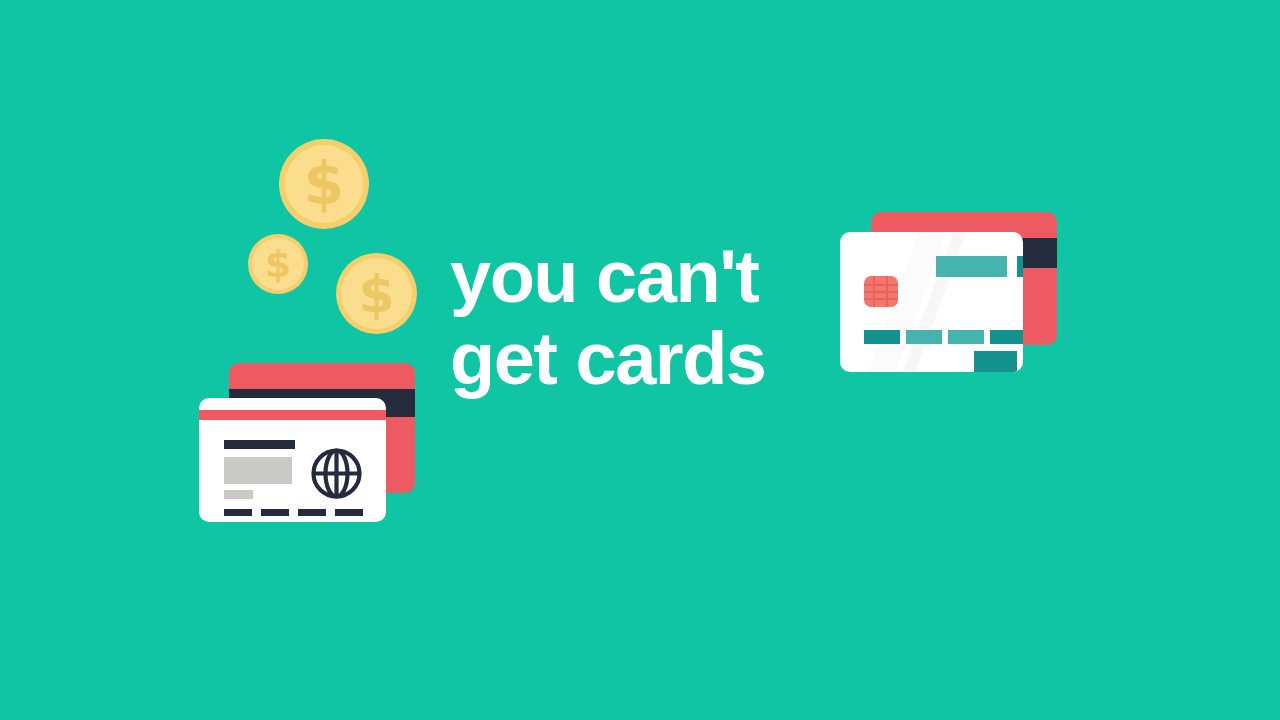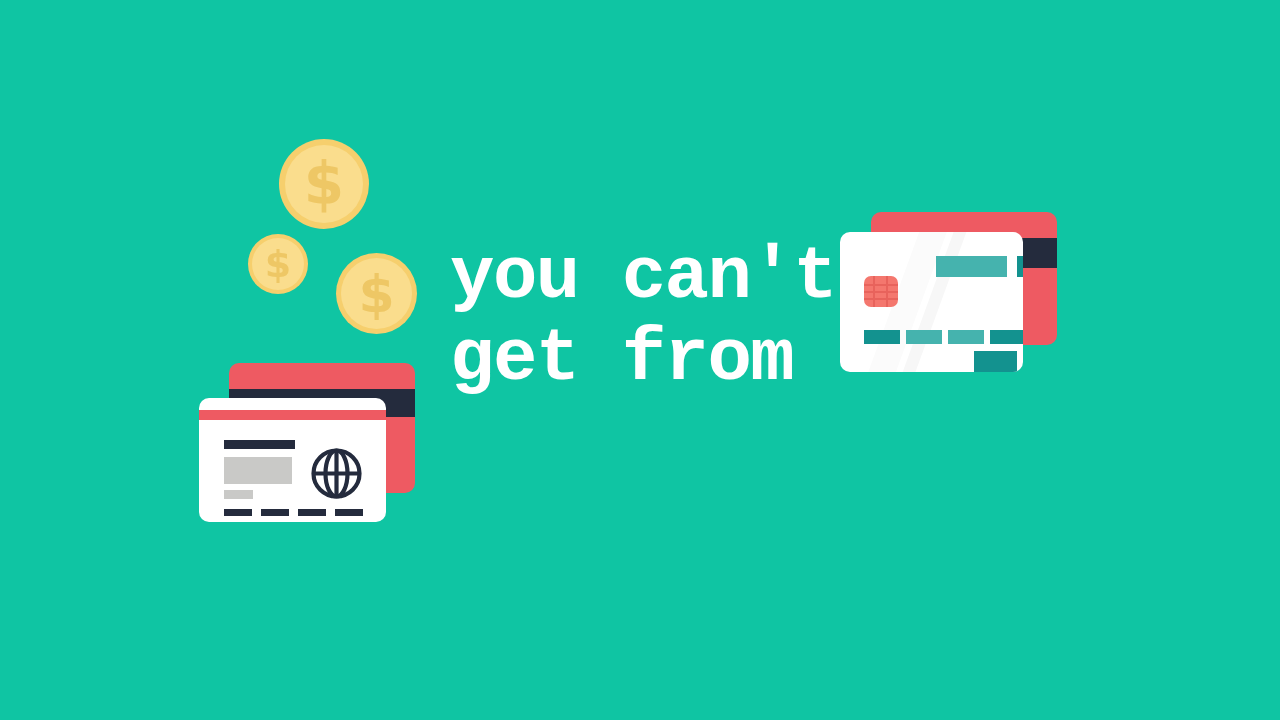--- a/index.html
+++ b/index.html
@@ -17,21 +17,21 @@
     font-family: "DejaVu Sans", sans-serif;
   }
 
   
   .headline {
     position: absolute;
     left: 450px;
     top: 236px;
     width: 520px;
     color: #ffffff;
-    font-family: Liberation Mono, monospace;
+    font-family: Liberation Sans, sans-serif;
     font-weight: bold;
     font-size: 74px;
     line-height: 82px;
     letter-spacing: -1.5px;
     white-space: nowrap;
   }
   .headline .line { display: block; }
 
   
   .art {
@@ -245,16 +245,16 @@
       <div class="bar teal-light r3"></div>
       <div class="bar teal-dark  r4"></div>
 
       <div class="bar teal-dark big"></div>
     </div>
 
   </div>
 
   <div class="headline" style="color: rgb(255, 255, 255);">
     <span class="line">you can't</span>
-    <span class="line">get from</span>
+    <span class="line">get cards</span>
   </div>
 
 </div>
 
 </body></html>

